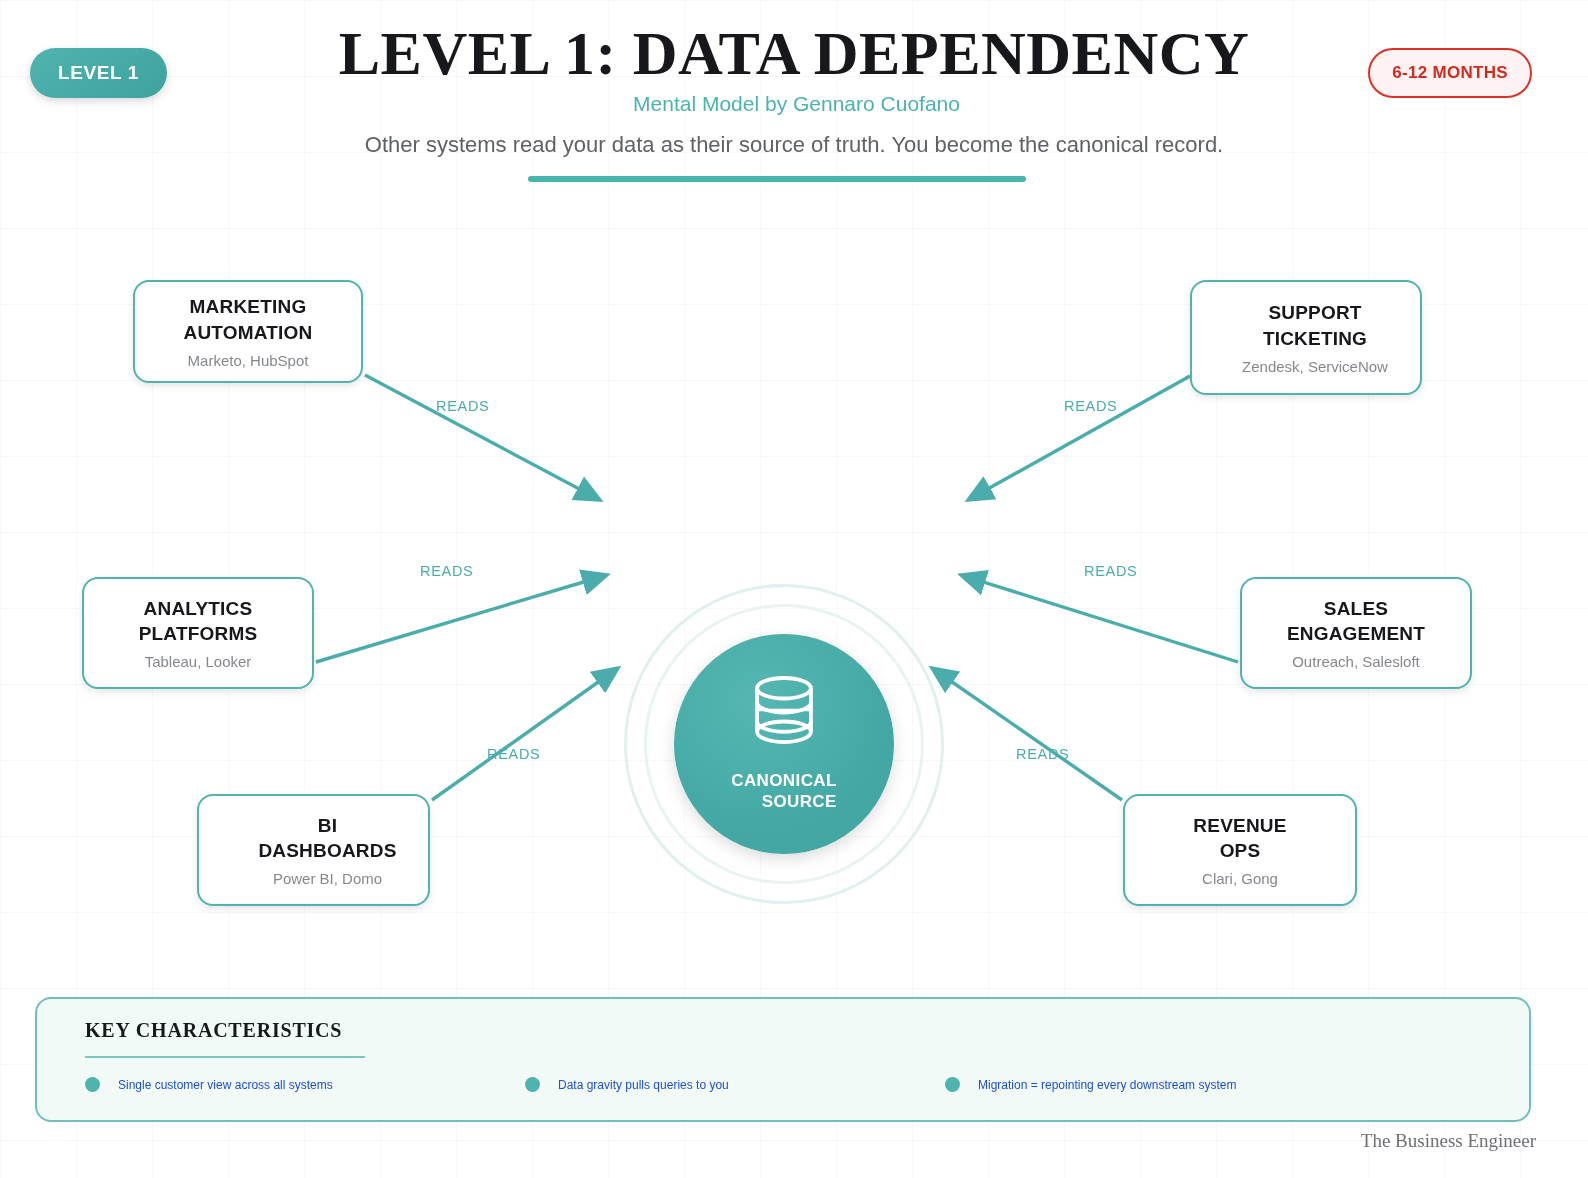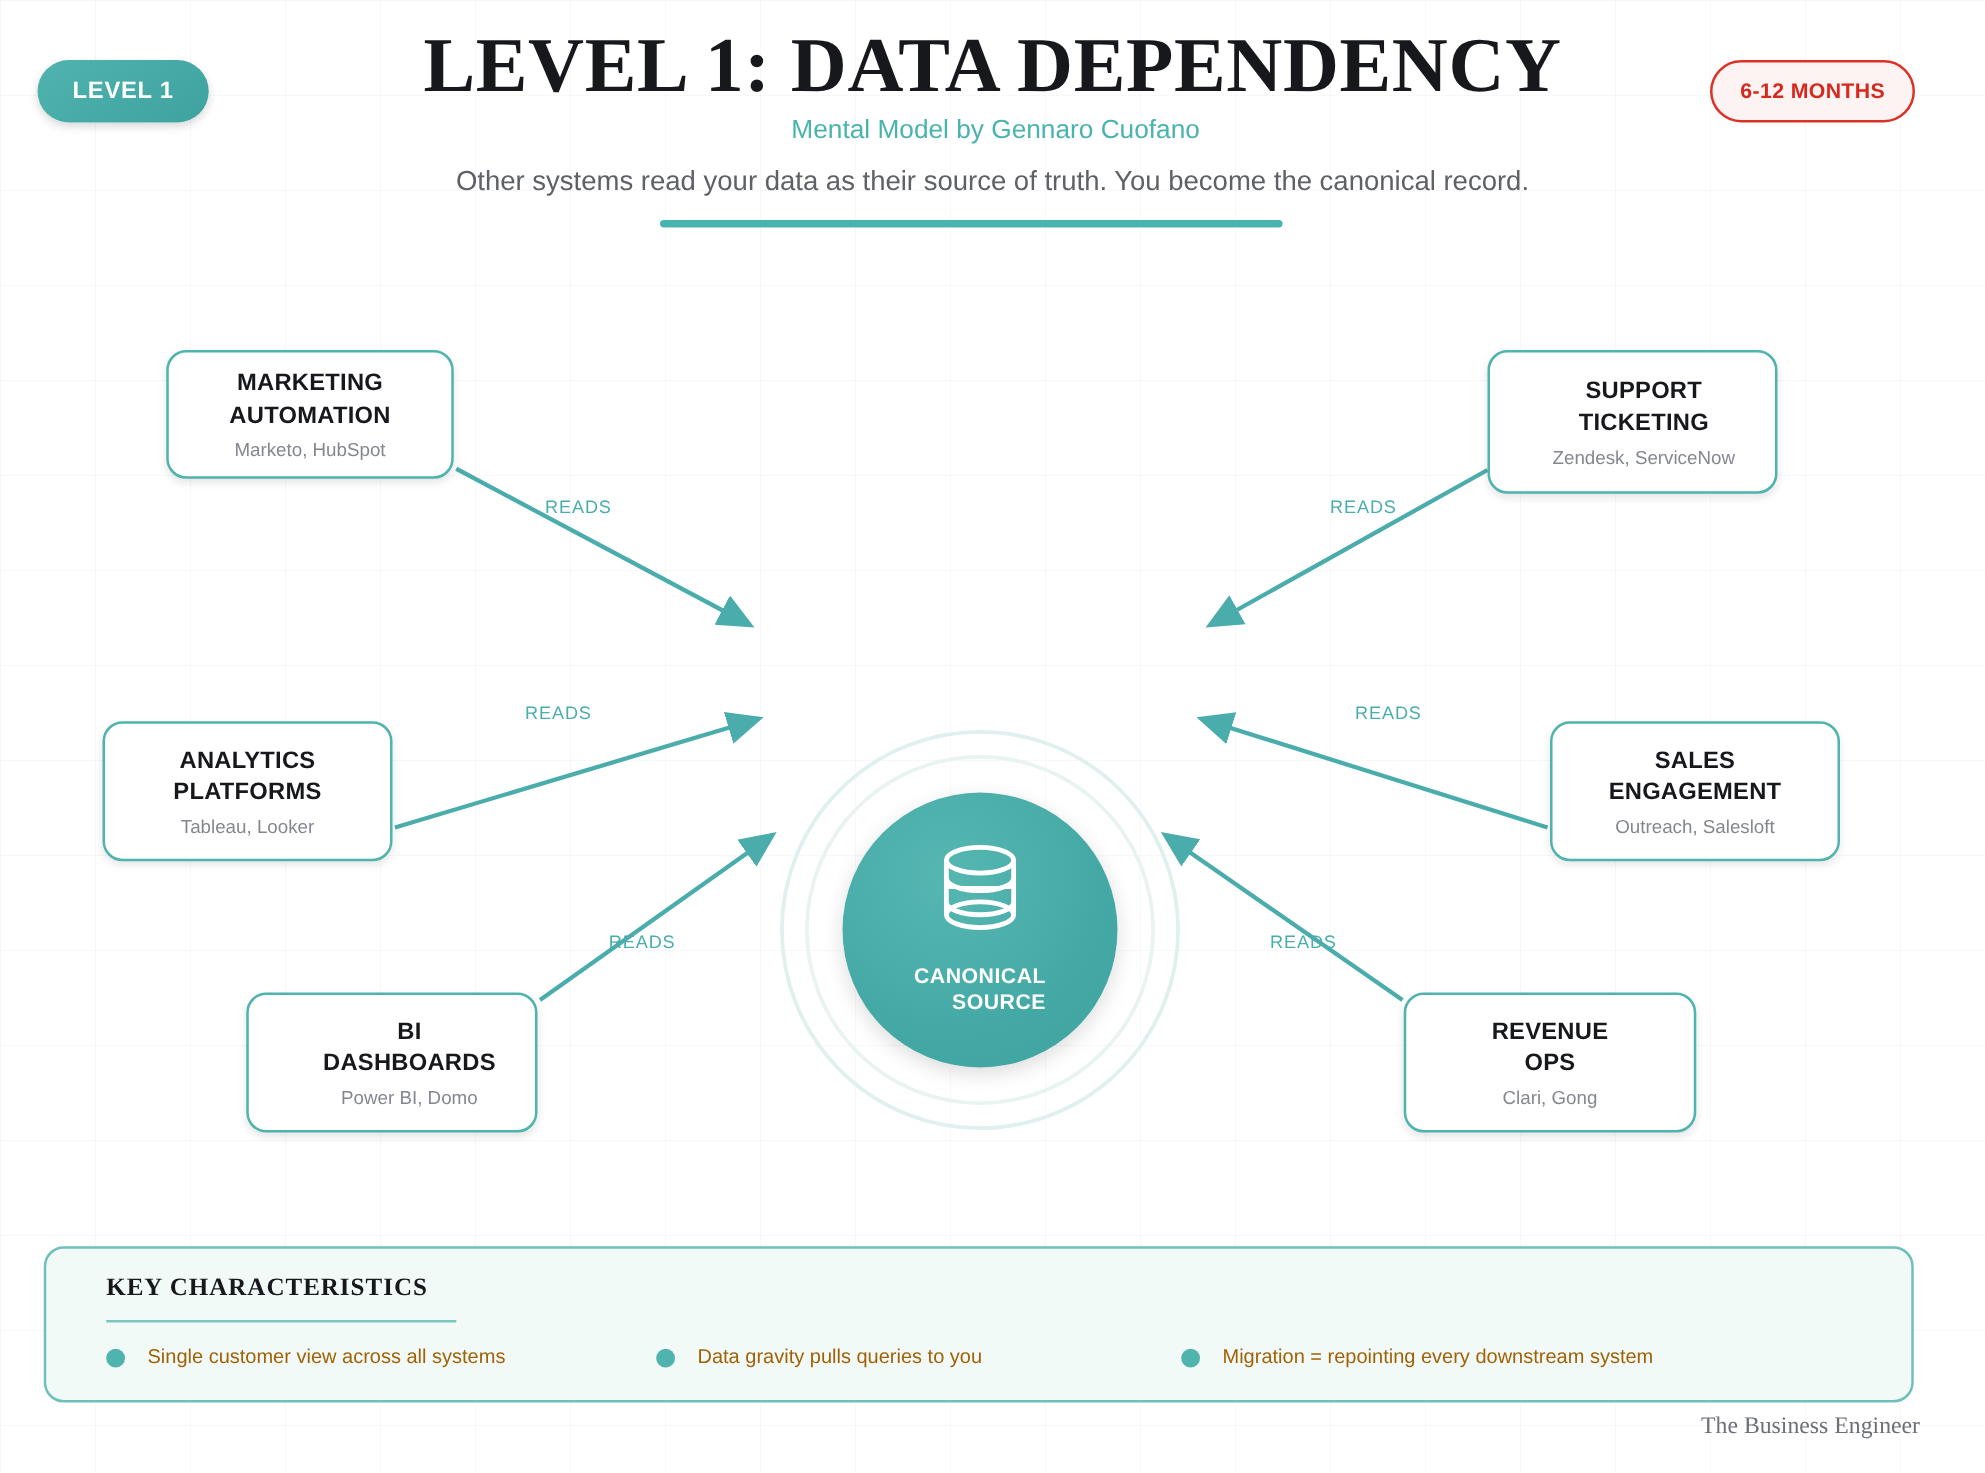--- a/index.html
+++ b/index.html
@@ -140,21 +140,21 @@
     position:absolute; left:48px; top:78px; right:30px;
     display:flex; align-items:center;
   }
   .key-item{ display:flex; align-items:center; }
   .key-item:nth-child(1){ width:440px; }
   .key-item:nth-child(2){ width:420px; }
   .bullet{
     width:15px; height:15px; border-radius:50%;
     background:#4fb3ae; flex:none; margin-right:18px;
   }
-  .key-text{ font-size:16px; color:#a16207; }
+  .key-text{ font-size:12px; color:#1d4ed8; }
 
   #footer-brand{
     position:absolute; right:52px; top:1130px;
     font-family:"Liberation Serif", serif;
     font-size:19px; color:#6d7176;
   }
 </style>
 </head>
 <body>
 

